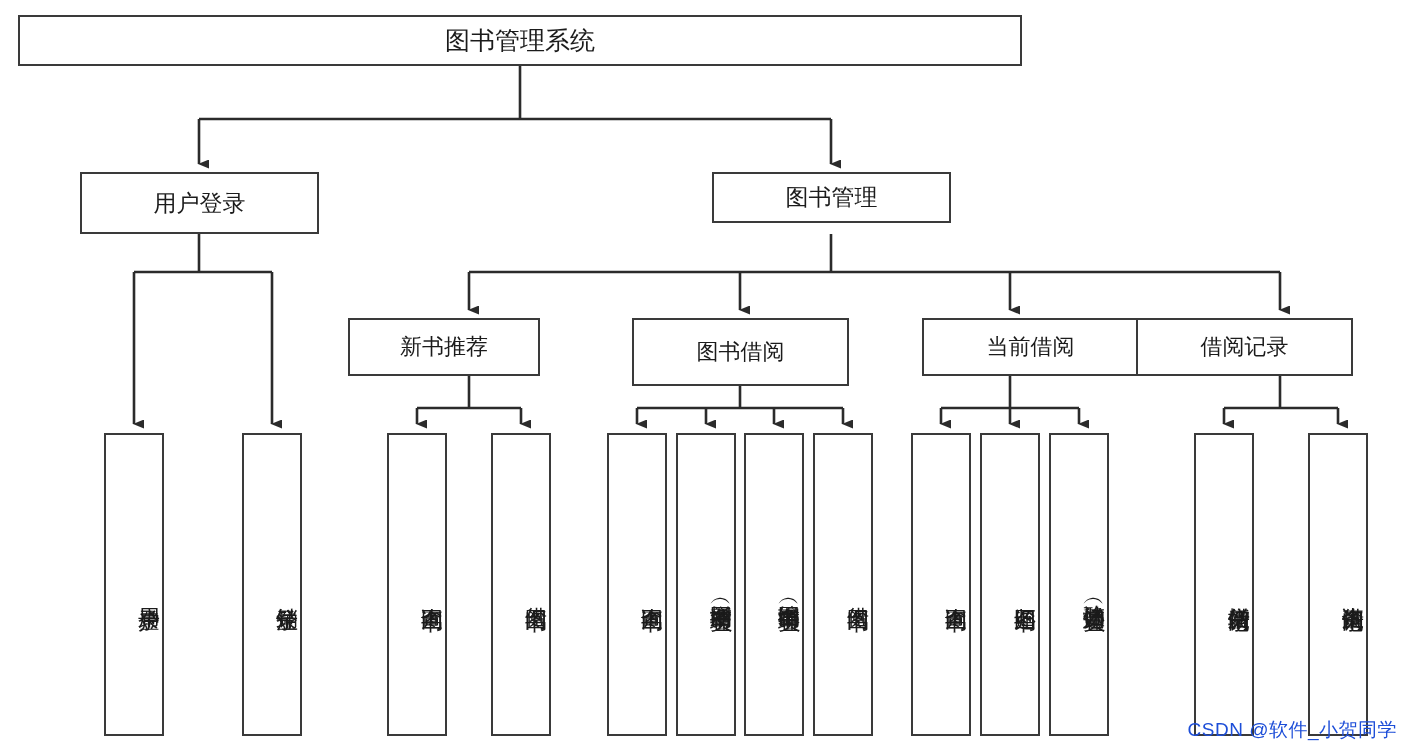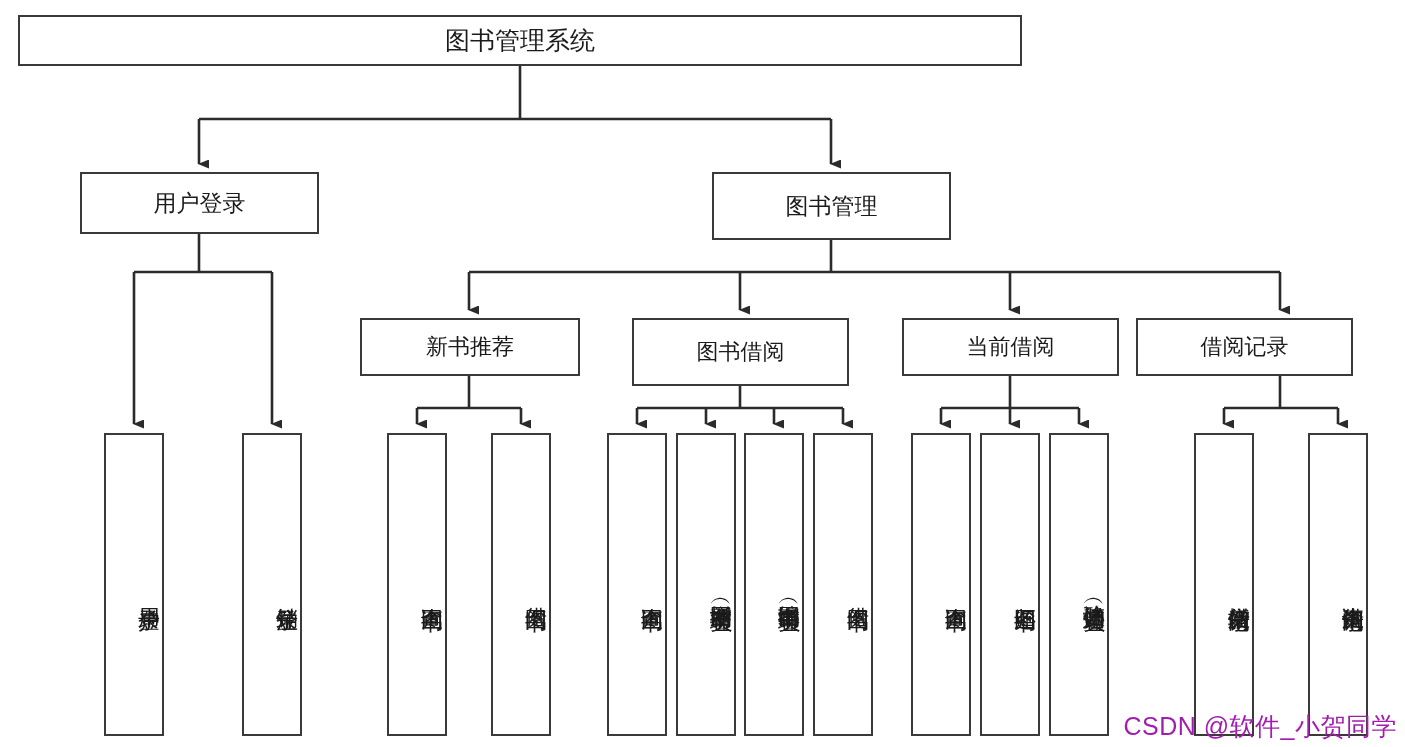--- a/index.html
+++ b/index.html
@@ -60,22 +60,22 @@
     text-align: center;
   }
   .leaf .node-label {
     writing-mode: vertical-rl;
     text-orientation: upright;
   }
   #watermark {
     position: absolute;
     right: 8px;
     bottom: 4px;
-    font-size: 25px;
-    color: #a21caf;
+    font-size: 19px;
+    color: #1d4ed8;
     white-space: nowrap;
     letter-spacing: 0.5px;
     margin-left: 27px;
   }
 </style>
 </head>
 <body>
 
 <div id="canvas">
 
@@ -131,31 +131,31 @@
     </g>
   </svg>
 
   <div class="node root" style="left:18px; top:15px; width:1004px; height:51px;">
     <span class="node-label">图书管理系统</span>
   </div>
 
   <div class="node level1" style="left:80px; top:172px; width:239px; height:62px;">
     <span class="node-label">用户登录</span>
   </div>
-  <div class="node level1" style="left:712px; top:172px; width:239px; height:68px;">
+  <div class="node level1" style="left:712px; top:172px; width:239px; height:51px;">
     <span class="node-label">图书管理</span>
   </div>
 
-  <div class="node level2" style="left:360px; top:318px; width:220px; height:58px;">
+  <div class="node level2" style="left:348px; top:318px; width:192px; height:58px;">
     <span class="node-label">新书推荐</span>
   </div>
   <div class="node level2" style="left:632px; top:318px; width:217px; height:68px;">
     <span class="node-label">图书借阅</span>
   </div>
-  <div class="node level2" style="left:902px; top:318px; width:217px; height:58px;">
+  <div class="node level2" style="left:922px; top:318px; width:217px; height:58px;">
     <span class="node-label">当前借阅</span>
   </div>
   <div class="node level2" style="left:1136px; top:318px; width:217px; height:58px;">
     <span class="node-label">借阅记录</span>
   </div>
 
   <div class="node leaf" style="left:104px; top:433px; width:60px; height:303px;">
     <span class="node-label">用户登录</span>
   </div>
   <div class="node leaf" style="left:242px; top:433px; width:60px; height:303px;">

